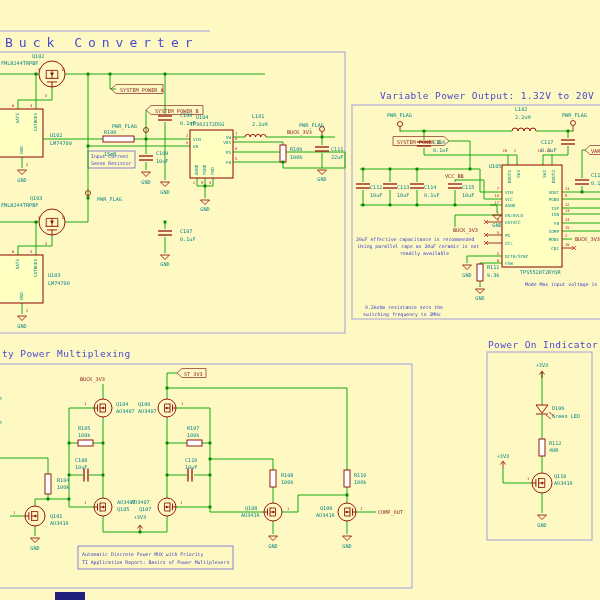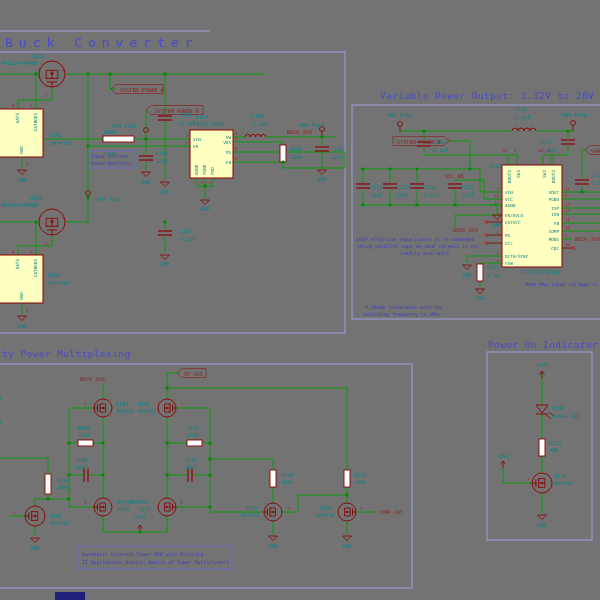--- a/index.html
+++ b/index.html
@@ -1,16 +1,16 @@
 <!DOCTYPE html>
 <html><head>
 <meta charset="utf-8">
 <style>
   html,body{margin:0;padding:0;background:#fff;}
-  .stage{position:relative;width:600px;height:600px;background:#737373;overflow:hidden;font-family:"DejaVu Sans Mono",monospace;}
+  .stage{position:relative;width:600px;height:600px;background:#fef9c3;overflow:hidden;font-family:"DejaVu Sans Mono",monospace;}
   svg{position:absolute;left:0;top:0;}
   text{font-family:"DejaVu Sans Mono",monospace;}
   .T{font-size:13px;letter-spacing:6px;fill:#4a4ace}
   .t{font-size:9.5px;letter-spacing:.4px;fill:#4a4ace}
   .f{font-size:5.2px;fill:#0a8585}
   .l{font-size:5.2px;fill:#8b2525}
   .p{font-size:4.3px;fill:#0a8585}
   .n{font-size:3.8px;fill:#aa2222}
   .o{font-size:4.8px;fill:#3c3cc8}
 </style>

